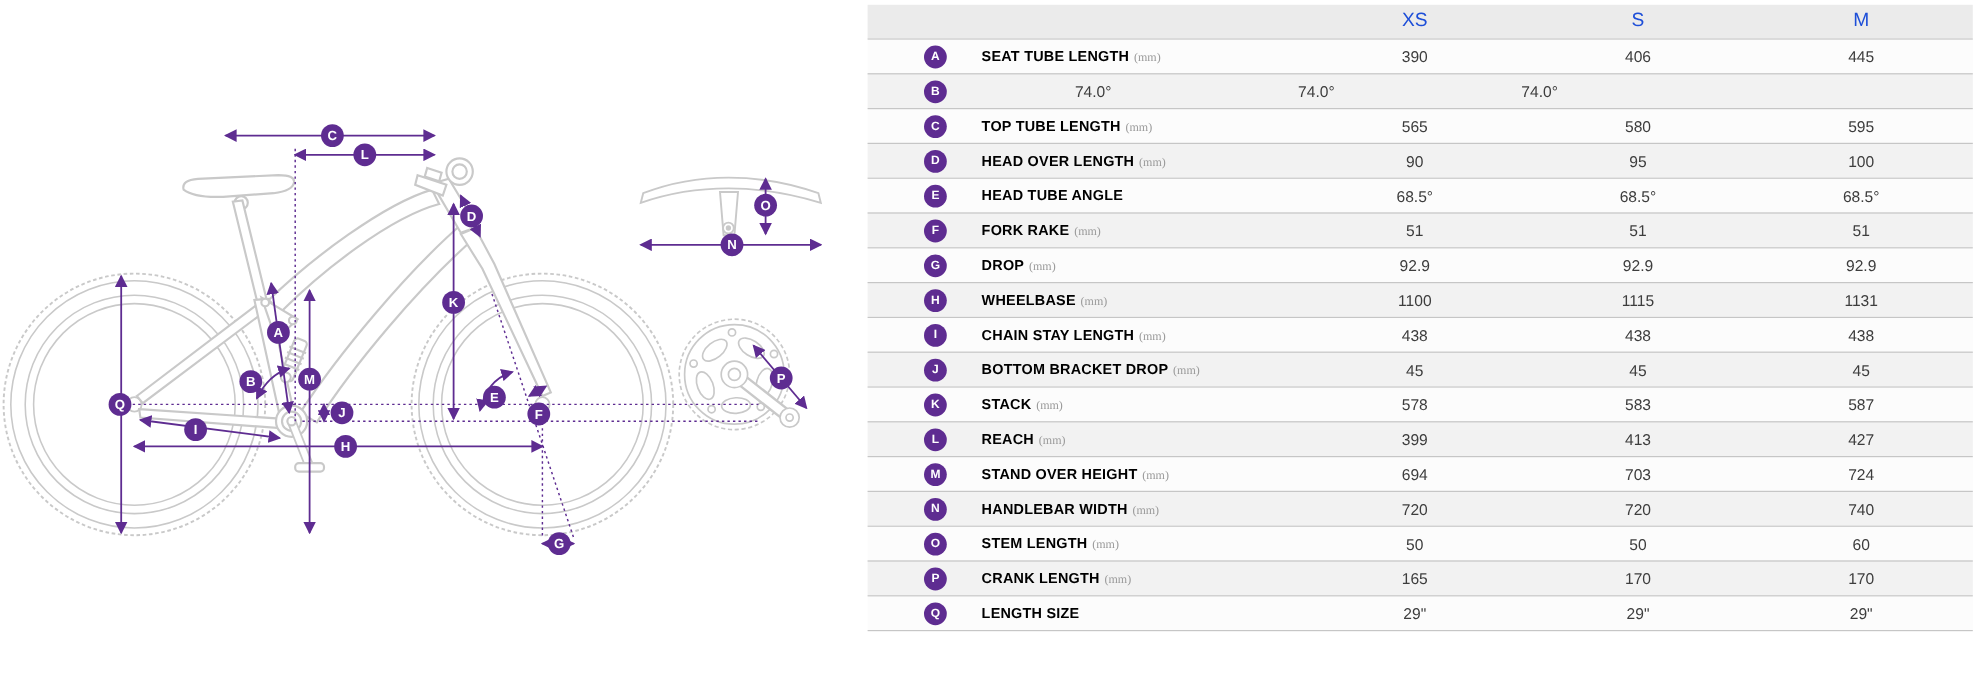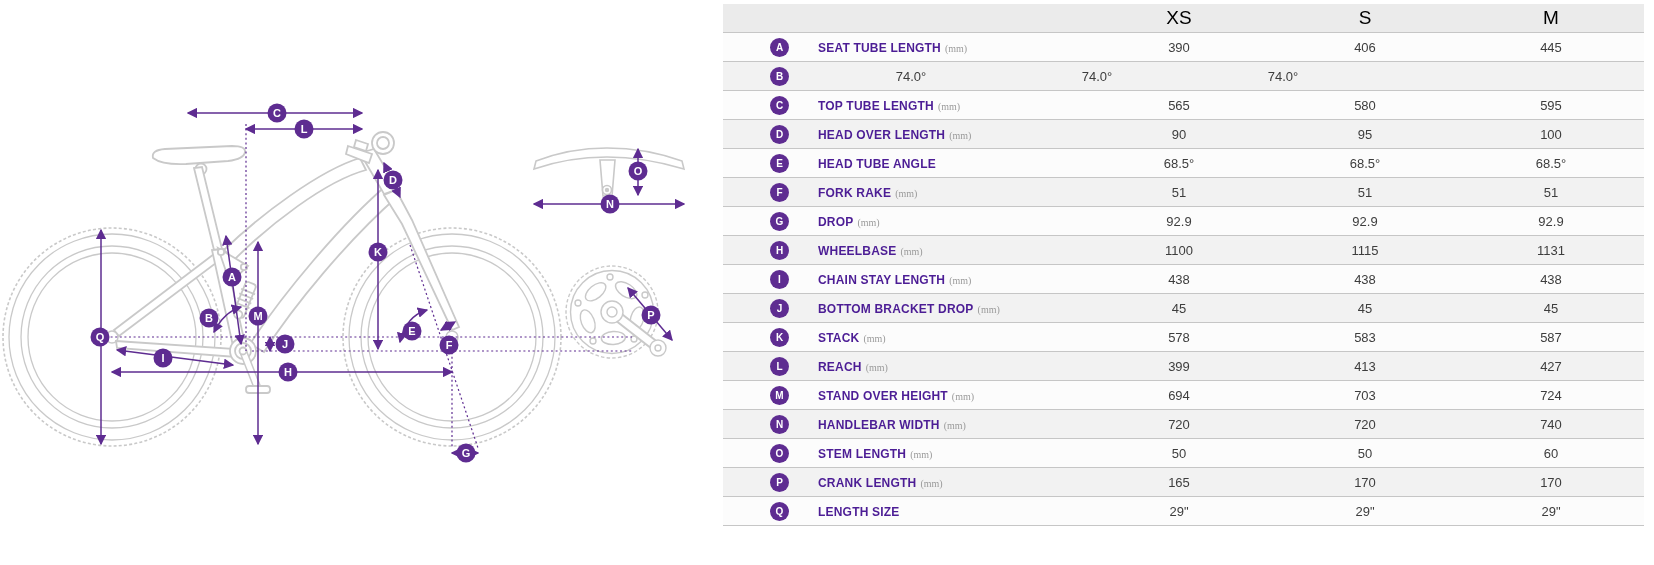--- a/index.html
+++ b/index.html
@@ -20,24 +20,24 @@
     display:flex;height:29px;align-items:center;
     border-top:1px solid #c6c6c6;box-sizing:border-box;background:#fcfcfc;
   }
   #tbody .trow:nth-child(even){background:#f2f2f2;}
   .cell-badge{width:95px;padding-left:47px;box-sizing:border-box;flex:none;display:flex;align-items:center;}
   .badge{
     width:19px;height:19px;border-radius:50%;background:#5e2c91;color:#ffffff;
     font-size:10px;font-weight:bold;display:flex;align-items:center;justify-content:center;
   }
   .cell-label{flex:1;min-width:0;white-space:nowrap;}
-  .lbl{font-weight:bold;font-size:12px;color:#4c1d95;letter-spacing:.2px;}
+  .lbl{font-weight:bold;font-size:12px;color:#000000;letter-spacing:.2px;}
   .unit{font-size:10px;color:#9a9a9a;margin-left:4px;font-weight:normal;font-family:Liberation Serif, serif;}
   .cell-val{width:186px;flex:none;text-align:center;font-size:13px;color:#3d3d3d;}
-  .thead .cell-val{font-size:19px;color:#000000;}
+  .thead .cell-val{font-size:16px;color:#1d4ed8;}
 </style>
 </head>
 <body>
 
 <div class="diagram-wrap">
 <svg width="700" height="565" viewBox="0 0 700 565" xmlns="http://www.w3.org/2000/svg">
   <defs>
     <marker id="ah" viewBox="0 0 8 8" refX="7" refY="4" markerWidth="7" markerHeight="7" orient="auto-start-reverse">
       <path d="M0,0 L8,4 L0,8 Z" fill="#5e2c91"></path>
     </marker>

